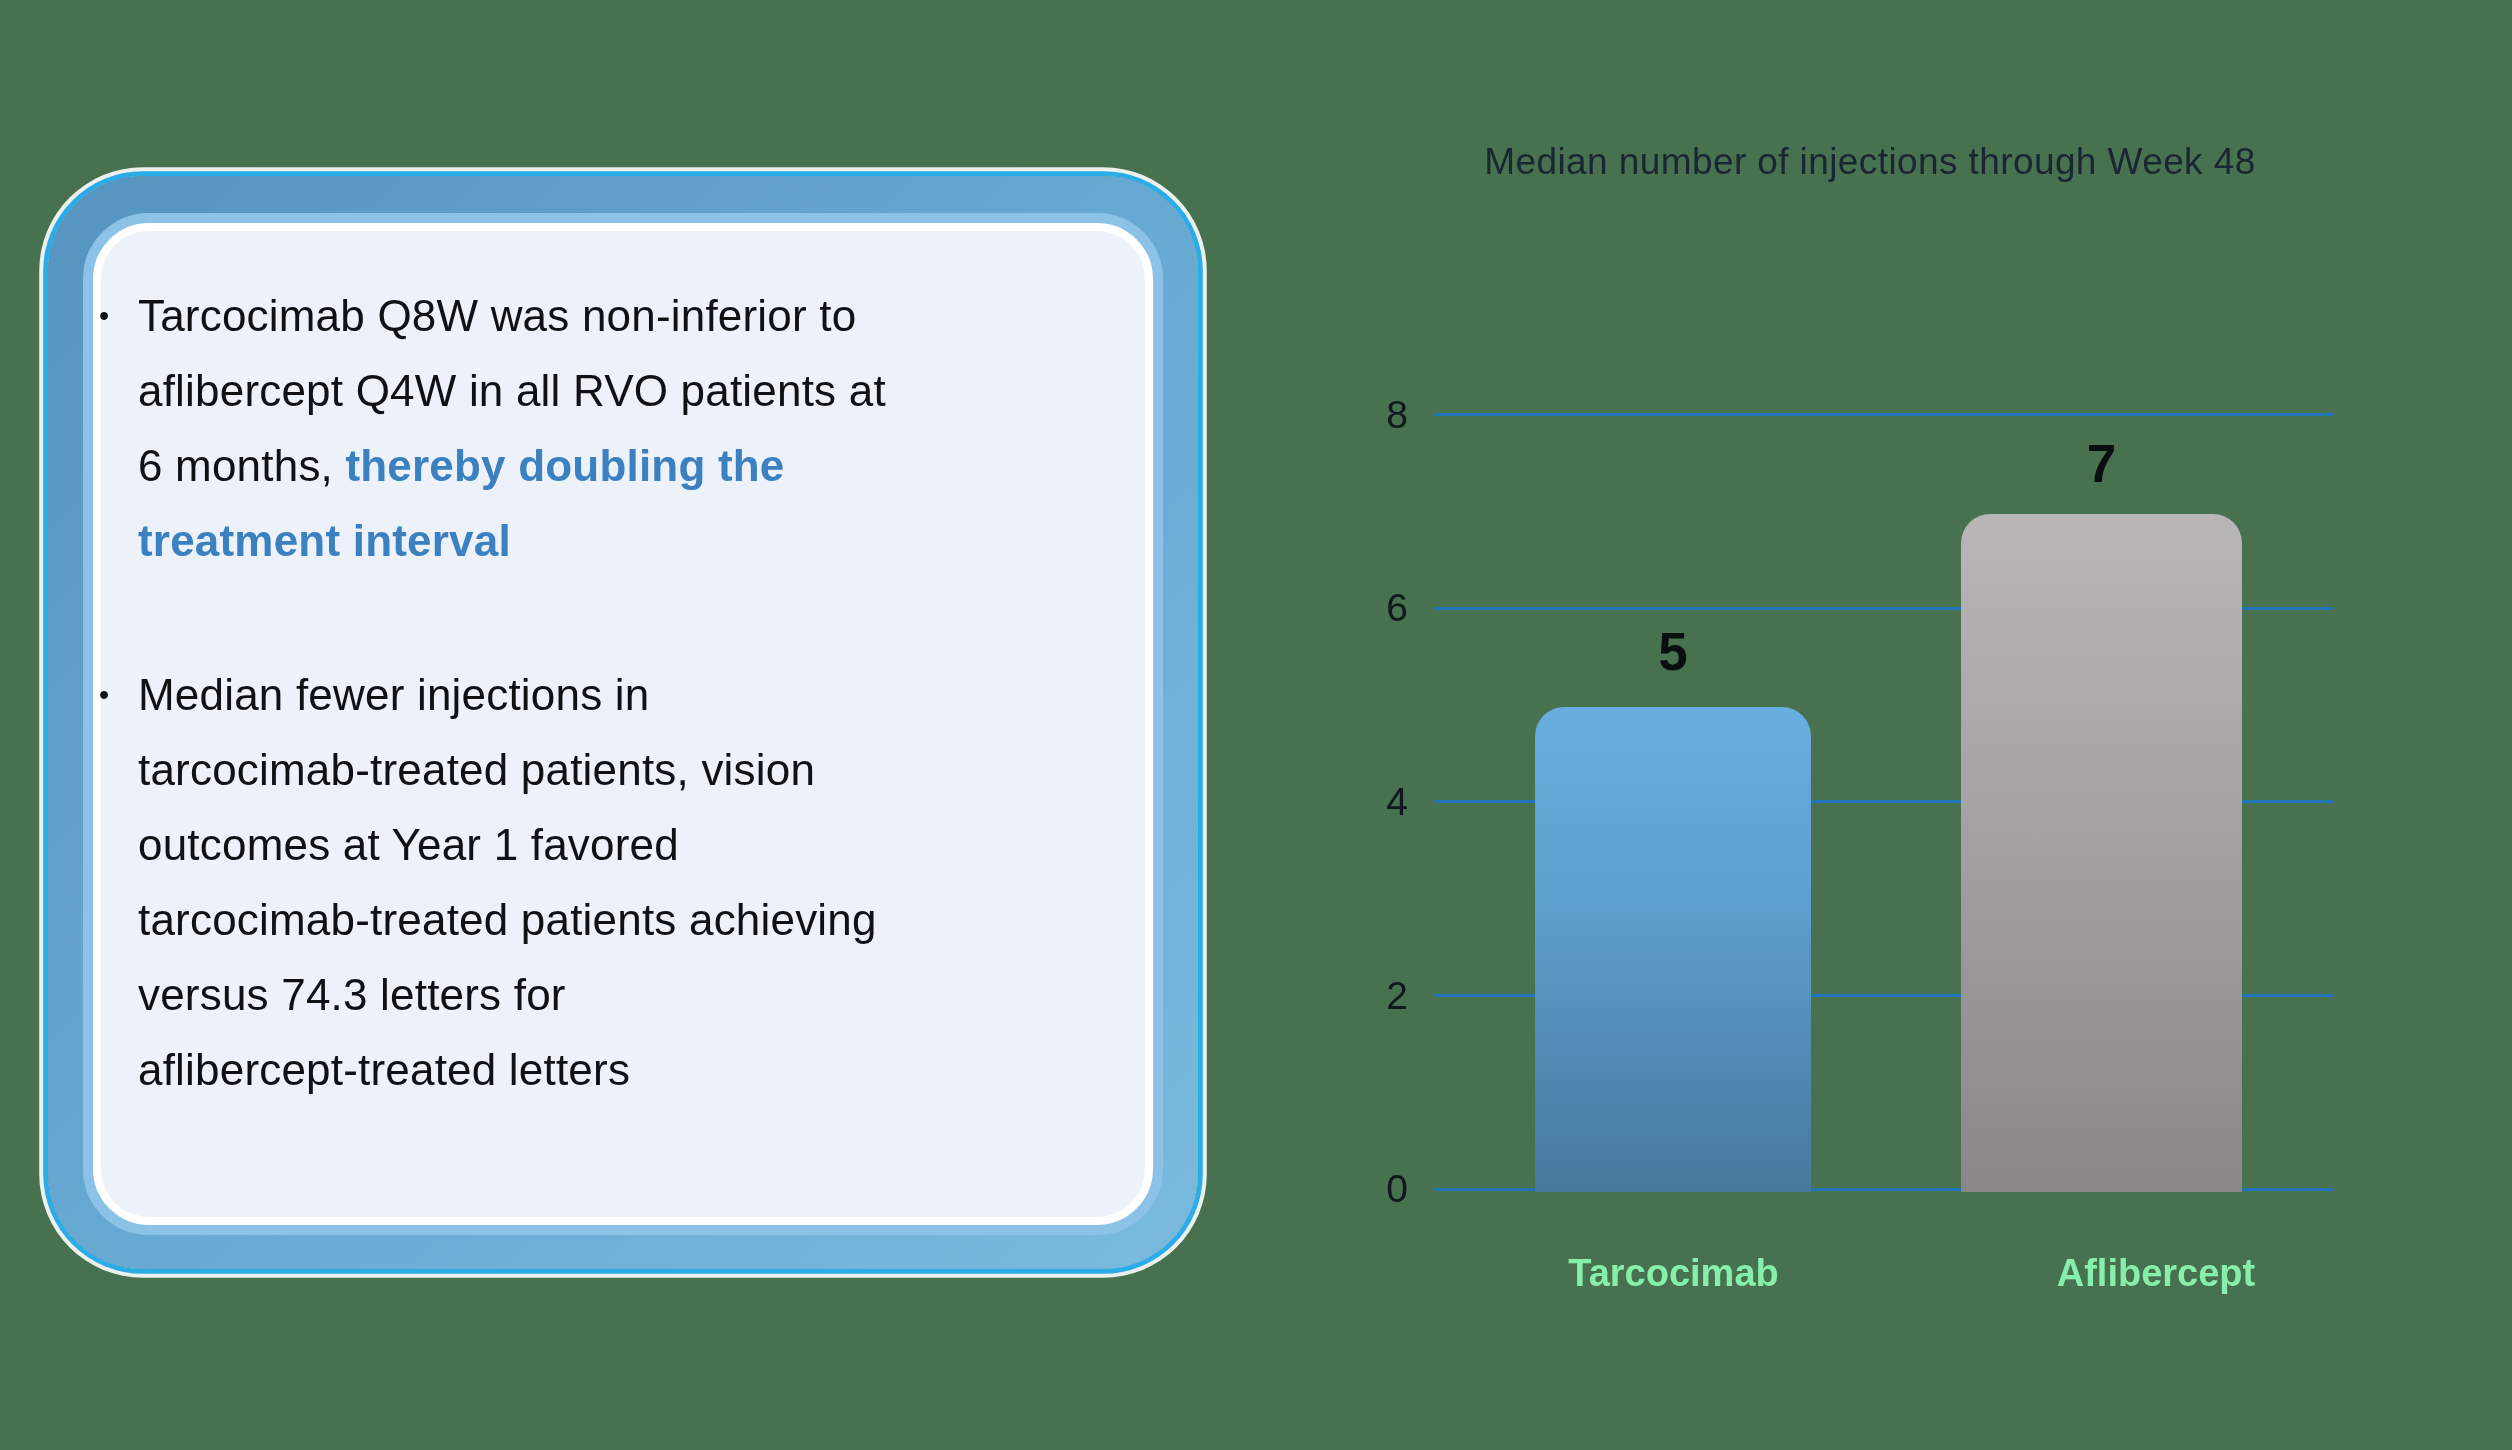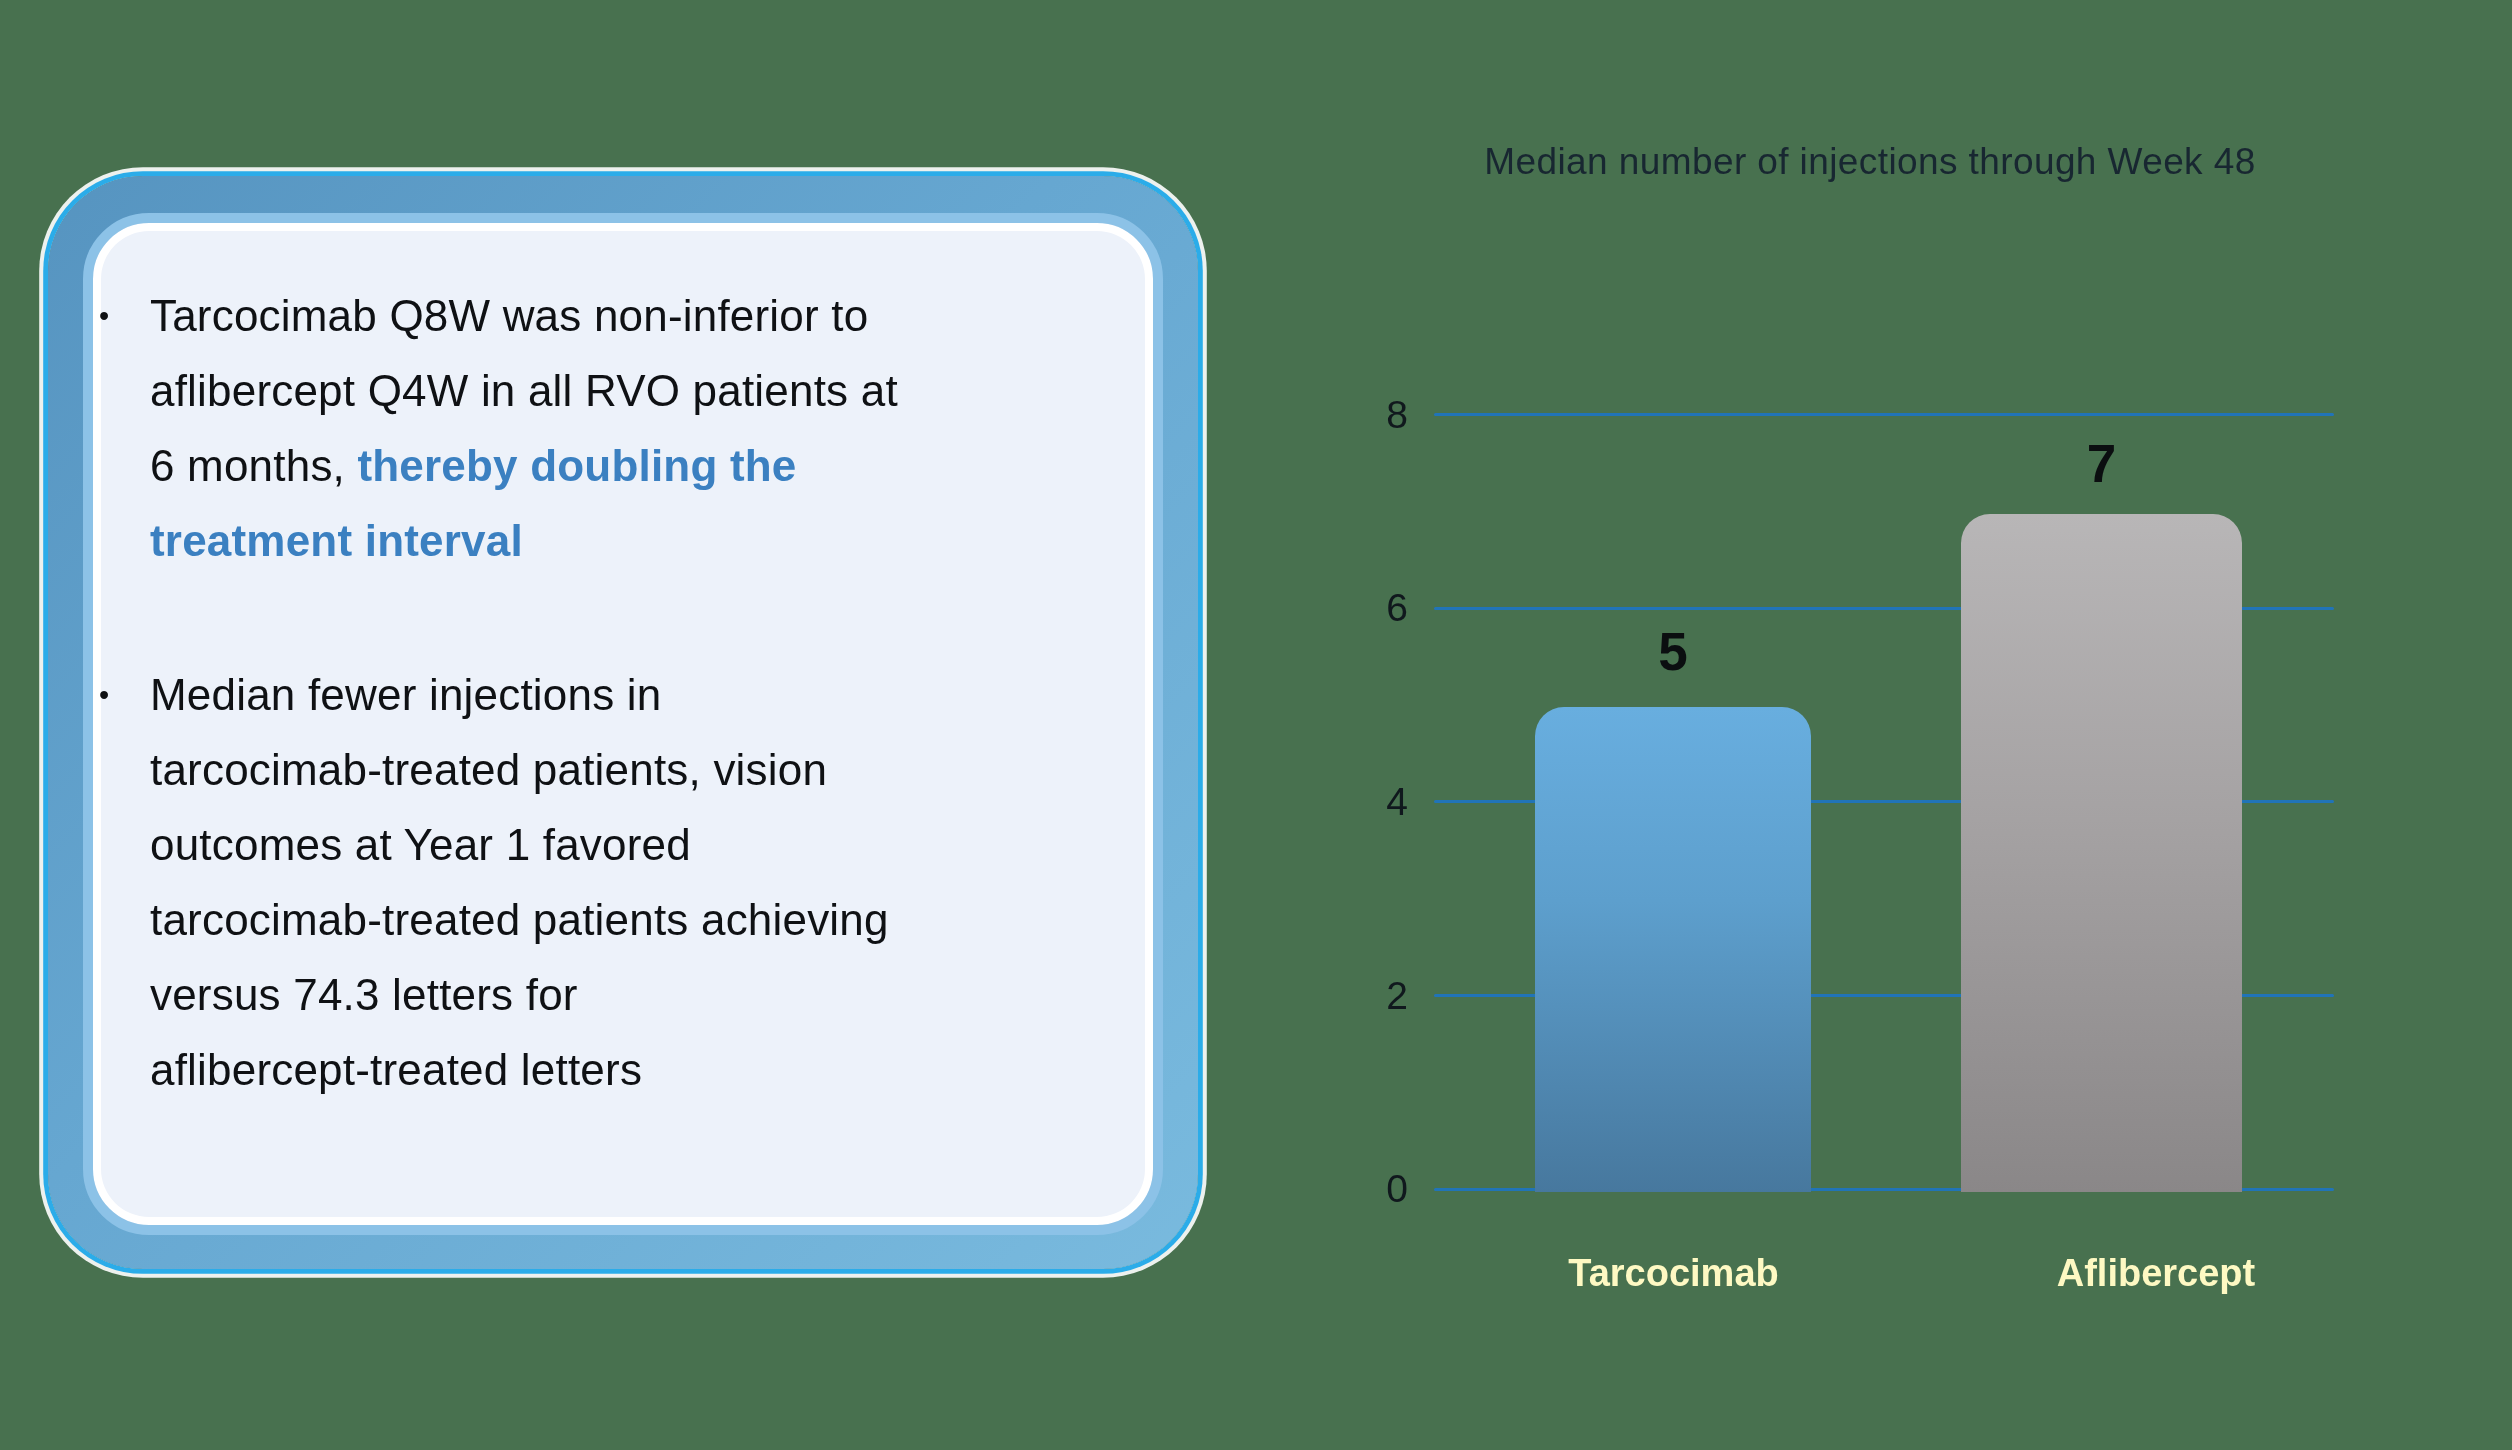--- a/index.html
+++ b/index.html
@@ -19,21 +19,21 @@
     border:10.4px solid #8cc2e7;
     box-shadow:inset 0 0 0 8px #ffffff;
   }
   .card-text{
     position:absolute;left:138px;top:278px;width:1021px;
     color:#0f1114;font-size:44px;line-height:75px;font-weight:500;letter-spacing:0.2px;
   }
   .bullet{position:relative;}
   .bullet + .bullet{margin-top:79px;}
   .dot{position:absolute;left:-39px;top:0.8px;font-size:29px;line-height:75px;color:#0f1114;}
-  .line{white-space:nowrap;margin-left:12px;}
+  .line{white-space:nowrap;}
   .hl{color:#3b80c1;font-weight:700;}
 
   
   .chart-title{
     position:absolute;left:1400px;top:141px;width:940px;text-align:center;
     font-size:37px;font-weight:400;color:#182731;letter-spacing:0.4px;
   }
   .tick{position:absolute;left:1302px;width:106px;text-align:right;
     font-size:39px;font-weight:500;color:#10181d;line-height:48px;}
   .t8{top:391px}.t6{top:584px}.t4{top:778px}.t2{top:972px}.t0{top:1165px}
@@ -47,21 +47,21 @@
     background:linear-gradient(180deg,#68aedf 0%,#5d9fcd 40%,#47789e 100%);}
   .bar.afli{left:1961px;top:514px;width:281px;height:678px;
     background:linear-gradient(180deg,#b8b6b7 0%,#a5a2a3 45%,#8a8788 100%);}
 
   .val{position:absolute;text-align:center;font-size:53px;font-weight:700;
     color:#0b0e10;line-height:56px;z-index:3;}
   .val.v1{left:1535px;width:276px;top:624px;}
   .val.v2{left:1961px;width:281px;top:436px;}
 
   .cat{position:absolute;text-align:center;font-size:38px;font-weight:600;
-    color:#fef9c3;line-height:47px;}
+    color:#86efac;line-height:47px;}
   .cat.c1{left:1495px;width:357px;top:1250px;}
   .cat.c2{left:1975px;width:362px;top:1250px;}
 </style>
 </head>
 <body>
 
 <div id="app">
 
   <section class="card">
     <div class="card-inner"></div>

